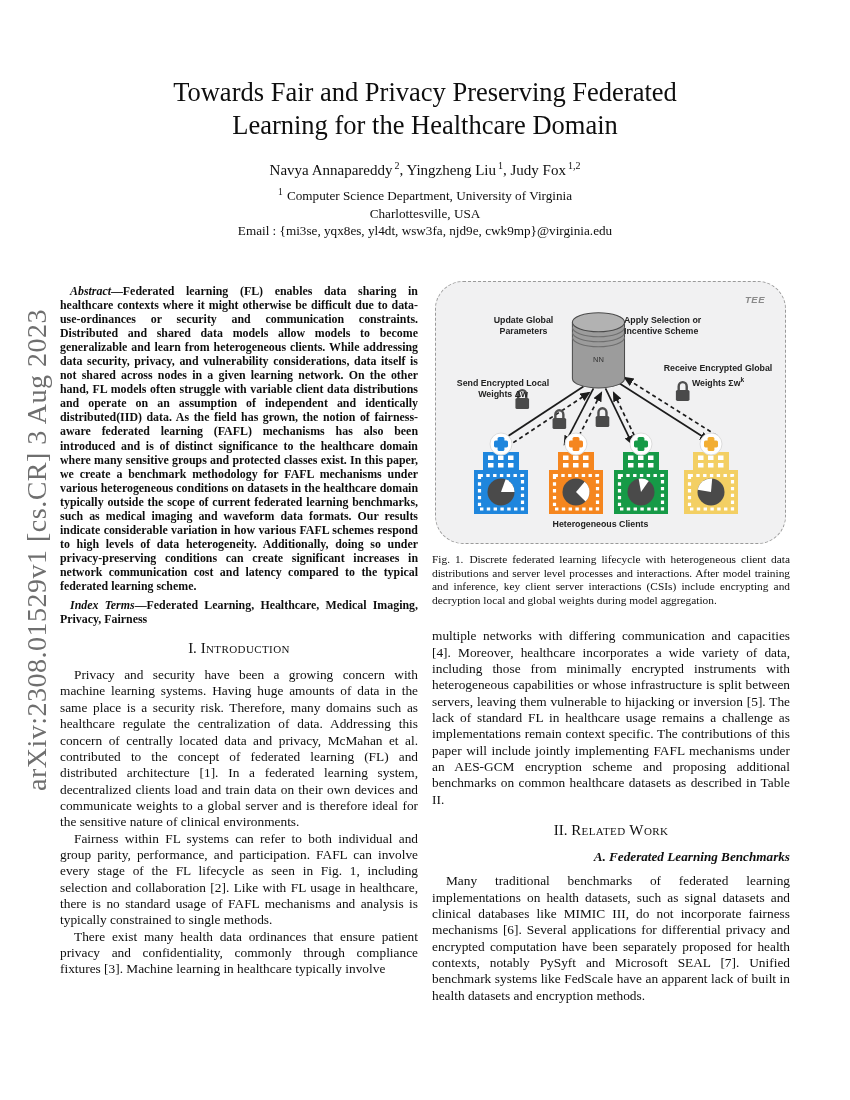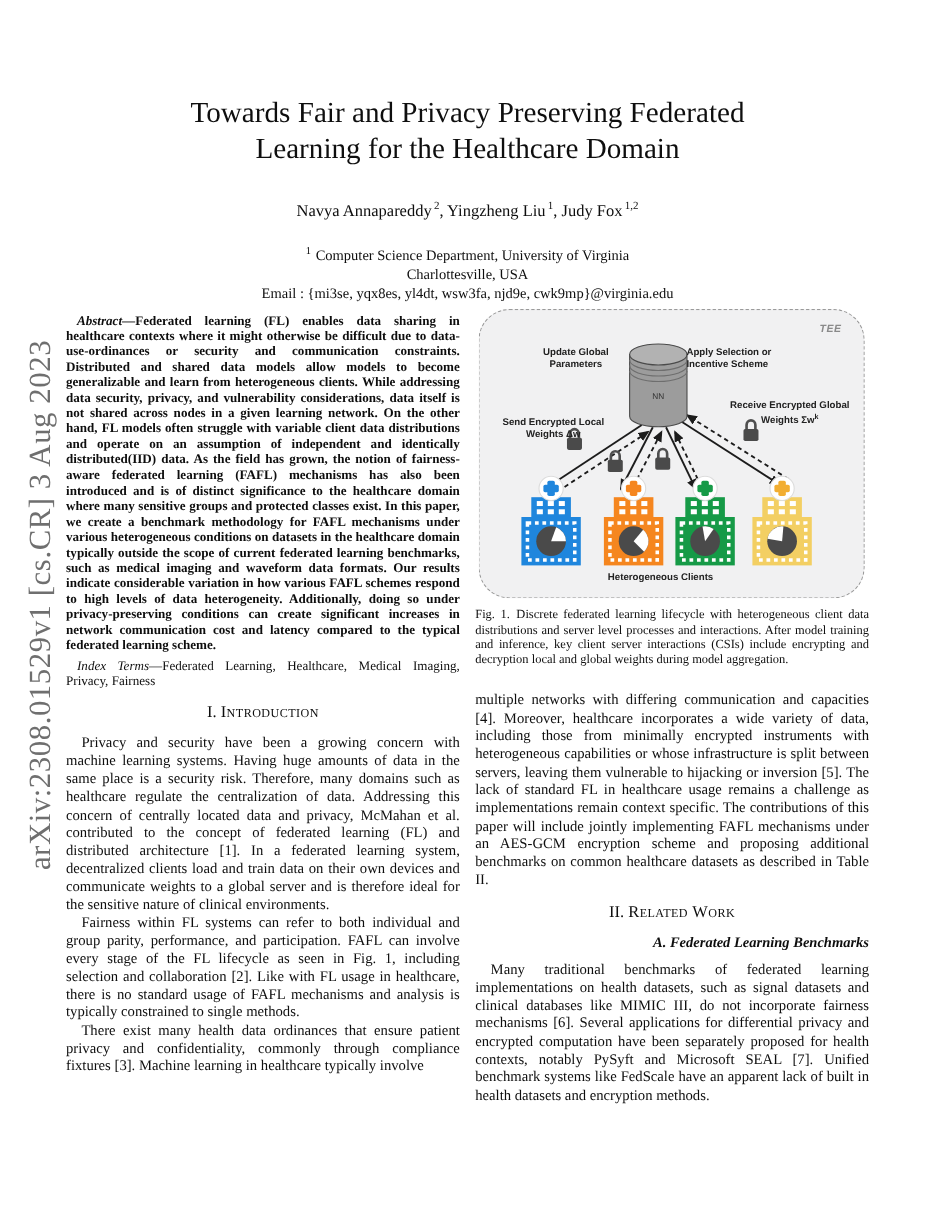--- a/index.html
+++ b/index.html
@@ -8,38 +8,38 @@
     font-family:"Liberation Serif","DejaVu Serif",serif;color:#0e0e0e;
     overflow:hidden;
   }
   
   .arxiv-mark{
     position:absolute;top:550px;left:37px;
     transform:translate(-50%,-50%) rotate(-90deg);
     white-space:nowrap;font-size:28px;color:#6f6f6f;letter-spacing:.5px;
   }
   
-  .head-wrap{position:absolute;left:60px;top:86px;width:730px;text-align:center;}
+  .head-wrap{position:absolute;left:60px;top:76px;width:730px;text-align:center;}
   .paper-title{
     font-size:26.5px;font-weight:400;line-height:33px;margin:0;
     white-space:pre-line;
   }
-  .authors-line{margin-top:30px;font-size:15px;}
+  .authors-line{margin-top:18px;font-size:15px;}
   .authors-line sup{font-size:10px;margin-left:2px;}
   .affil{font-size:13.2px;line-height:17.5px;}
   .affil sup{font-size:9.5px;margin-right:1px;}
-  .affil-block{margin-top:20px;}
+  .affil-block{margin-top:5px;}
   
   .col{position:absolute;width:358px;text-align:justify;hyphens:auto;-webkit-hyphens:auto;}
   .col-left{left:60px;top:284px;}
   .col-right{left:432px;top:281px;}
   .abstract{font-weight:bold;font-size:11.9px;line-height:14.05px;}
   .abstract .lead,.idx .lead{font-style:italic;}
   .abstract-p{ text-indent:10px;margin:0;}
-  .idx{font-weight:normal;font-size:11.9px;line-height:14.05px;margin-top:5px;}
+  .idx{font-weight:bold;font-size:11.9px;line-height:14.05px;margin-top:5px;}
   .idx-p{text-indent:10px;margin:0;}
   .sec-head{
     text-align:center;font-size:15px;margin:14px 0 10px 0;font-weight:400;
   }
   .sec-head .sc{font-variant:small-caps;letter-spacing:.4px;}
   .subsec-head{font-style:italic;font-size:13.2px;margin:10px 0 8px 0;font-weight:700;text-align:right;}
   .body-p{font-size:13.35px;line-height:16.35px;text-indent:14px;margin:0;}
   .body-p.noindent{text-indent:0;}
   
   .fig-box{

